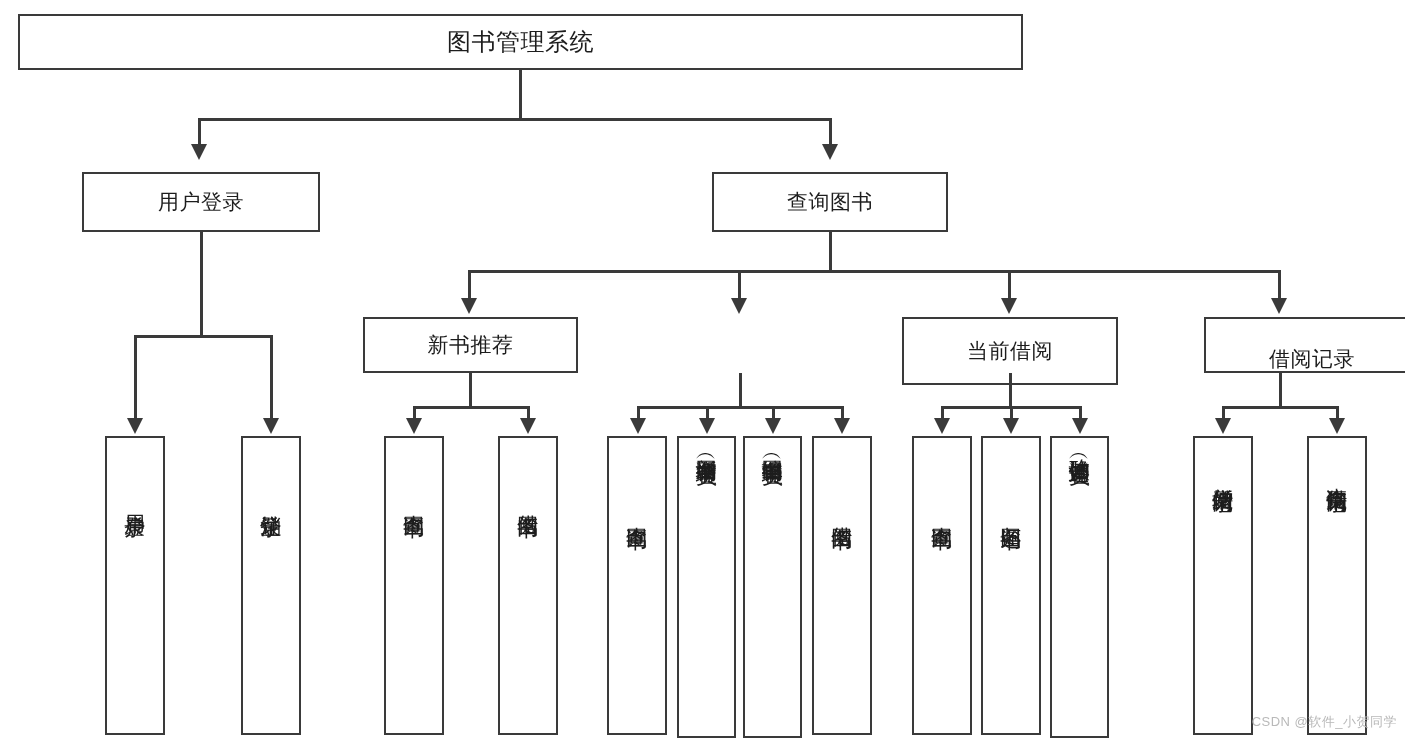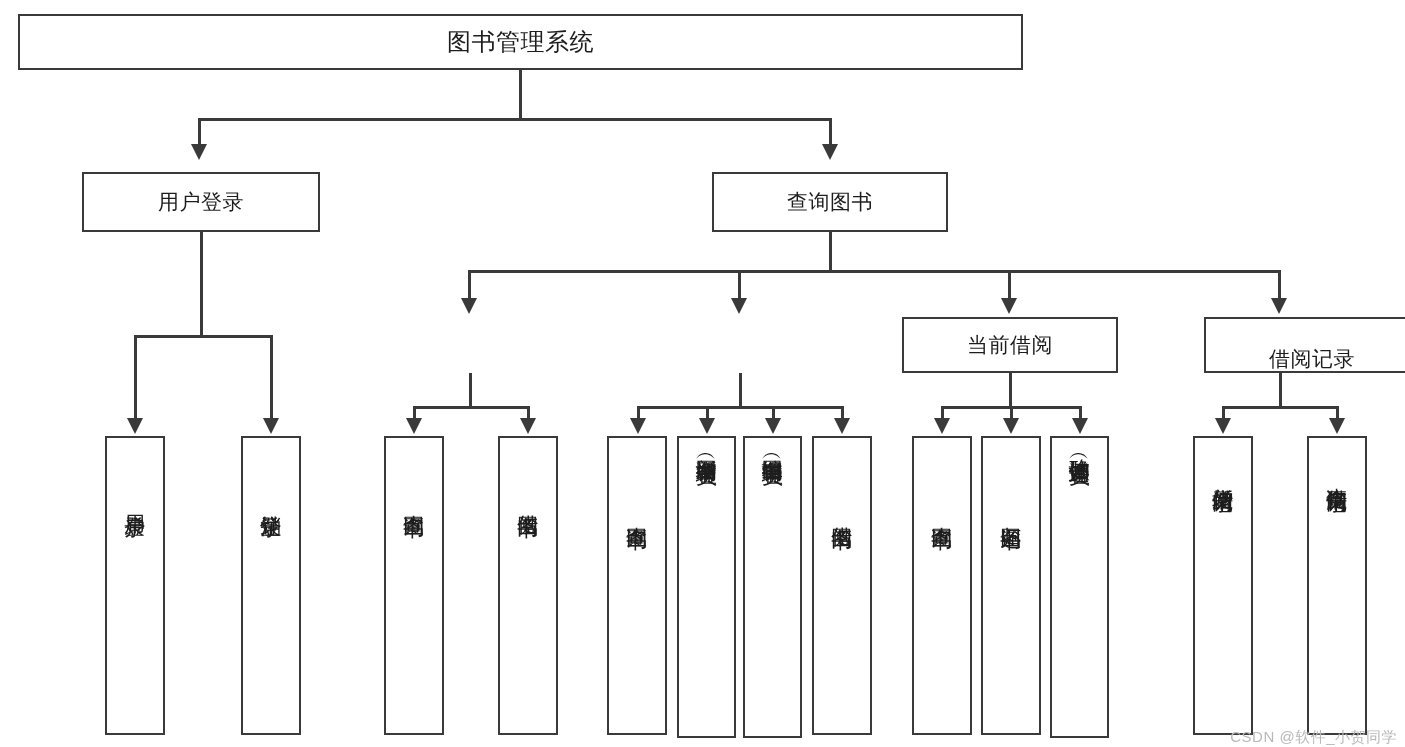--- a/index.html
+++ b/index.html
@@ -69,22 +69,22 @@
     width: 0;
     height: 0;
     border-left: 8px solid transparent;
     border-right: 8px solid transparent;
     border-top: 16px solid #3a3a3a;
   }
   
   #watermark {
     position: absolute;
     right: 8px;
-    bottom: 0;
-    font-size: 15px;
+    bottom: 16px;
+    font-size: 13px;
     color: #b9b9b9;
     letter-spacing: 0.5px;
     user-select: none;
     white-space: nowrap;
     margin-top: 32px;
   }
 </style>
 </head>
 <body>
 
@@ -121,21 +121,24 @@
   <div class="link hline" style="left:468px; top:270px; width:812px;"></div>
   <div class="link vline" style="left:468px; top:270px; height:30px;"></div>
   <div class="arrow" style="left:461px; top:298px;"></div>
   <div class="link vline" style="left:738px; top:270px; height:30px;"></div>
   <div class="arrow" style="left:731px; top:298px;"></div>
   <div class="link vline" style="left:1008px; top:270px; height:30px;"></div>
   <div class="arrow" style="left:1001px; top:298px;"></div>
   <div class="link vline" style="left:1278px; top:270px; height:30px;"></div>
   <div class="arrow" style="left:1271px; top:298px;"></div>
 
-  <div class="node horiz" style="left:902px; top:317px; width:216px; height:56px;">
+  <div class="node horiz" style="left:363px; top:317px; width:215px; height:56px;">
+    <span class="lbl">新书推荐</span>
+  </div>
+  <div class="node horiz" style="left:902px; top:317px; width:216px; height:68px;">
     <span class="lbl">当前借阅</span>
   </div>
   <div class="node horiz" style="left:1204px; top:317px; width:216px; height:56px;align-items:flex-end;">
     <span class="lbl">借阅记录</span>
   </div>
 
   <div class="link vline" style="left:469px; top:373px; width:2.5px; height:35px;"></div>
   <div class="link hline" style="left:413px; top:406px; width:116px;"></div>
   <div class="link vline" style="left:413px; top:406px; height:14px;"></div>
   <div class="arrow" style="left:406px; top:418px;"></div>

